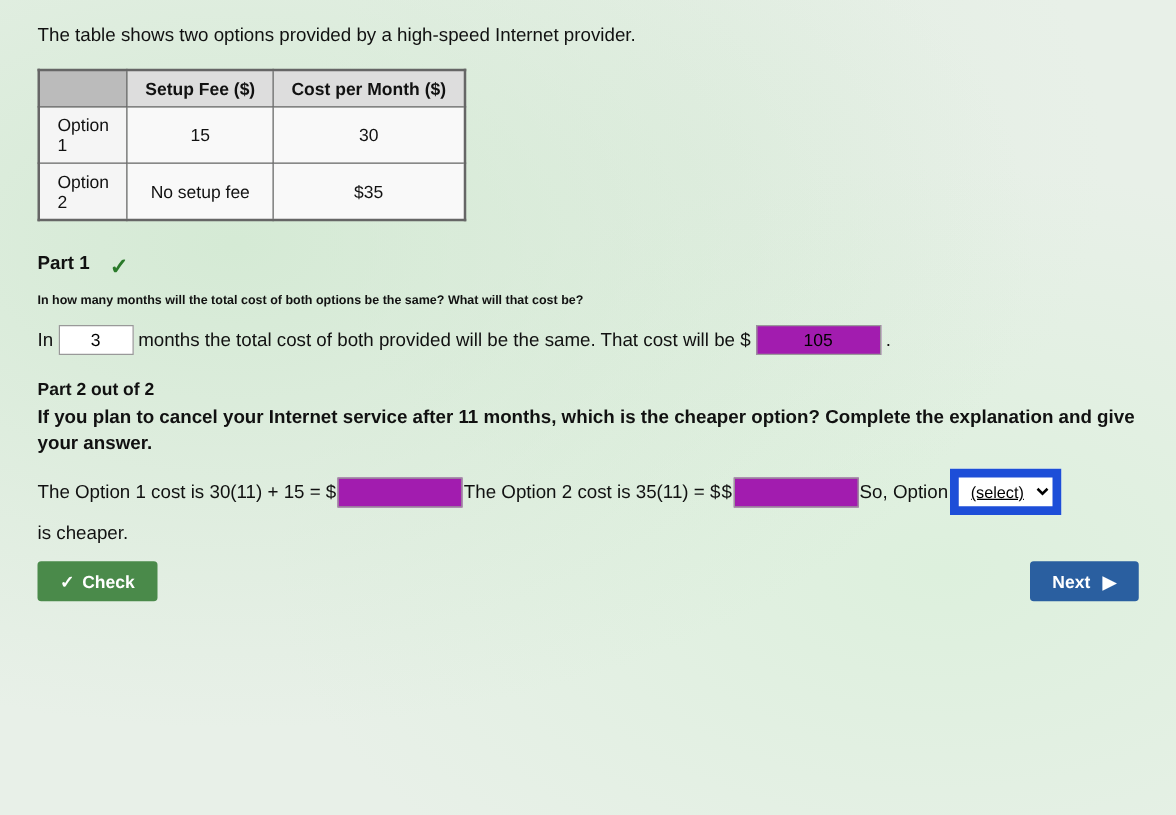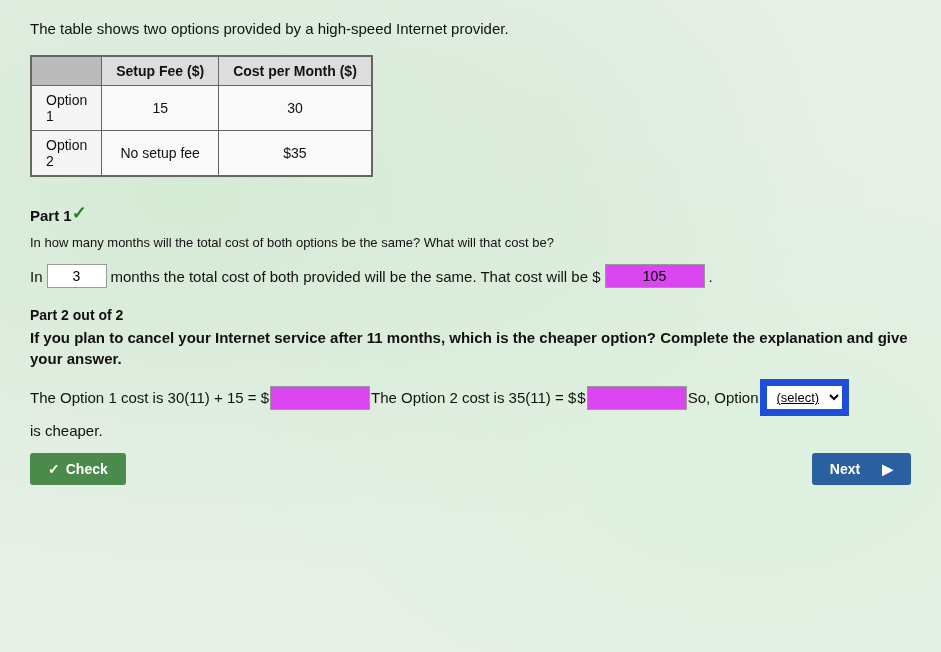--- a/index.html
+++ b/index.html
@@ -61,35 +61,35 @@
     }
 
     .part-section {
       margin-bottom: 18px;
     }
 
     .part-header {
       font-size: 15px;
       font-weight: bold;
       display: flex;
-      align-items: flex-end;
-      gap: 0;
+      align-items: flex-start;
+      gap: 16px;
       margin-bottom: 10px;
       margin-top: 25px;
     }
 
     .checkmark {
       color: #2a7a2a;
       font-size: 18px;
       font-weight: bold;
     }
 
     .question-text {
-      font-size: 13px;
-      font-weight: normal;
+      font-size: 10px;
+      font-weight: bold;
       margin-bottom: 12px;
       line-height: 1.4;
     }
 
     .answer-line {
       display: flex;
       align-items: center;
       flex-wrap: wrap;
       gap: 4px;
       font-size: 15px;
@@ -100,21 +100,21 @@
       border: 1px solid #999;
       background: white;
       padding: 3px 6px;
       font-size: 14px;
       width: 60px;
       text-align: center;
     }
 
     .inline-input-wide {
       border: 1px solid #999;
-      background: #d946ef;
+      background: #a21caf;
       padding: 3px 6px;
       font-size: 14px;
       width: 100px;
       text-align: center;
     }
 
     .part2-section {
       margin-bottom: 14px;
     }
 
@@ -172,21 +172,21 @@
       background: #2a5fa0;
       color: white;
       border: none;
       padding: 8px 18px;
       font-size: 14px;
       font-weight: bold;
       cursor: pointer;
       border-radius: 3px;
       display: inline-flex;
       align-items: center;
-      gap: 22px;
+      gap: 10px;
       float: right;
     }
 
     .bottom-bar {
       display: flex;
       justify-content: space-between;
       align-items: center;
       margin-top: 10px;
     }
   </style>

